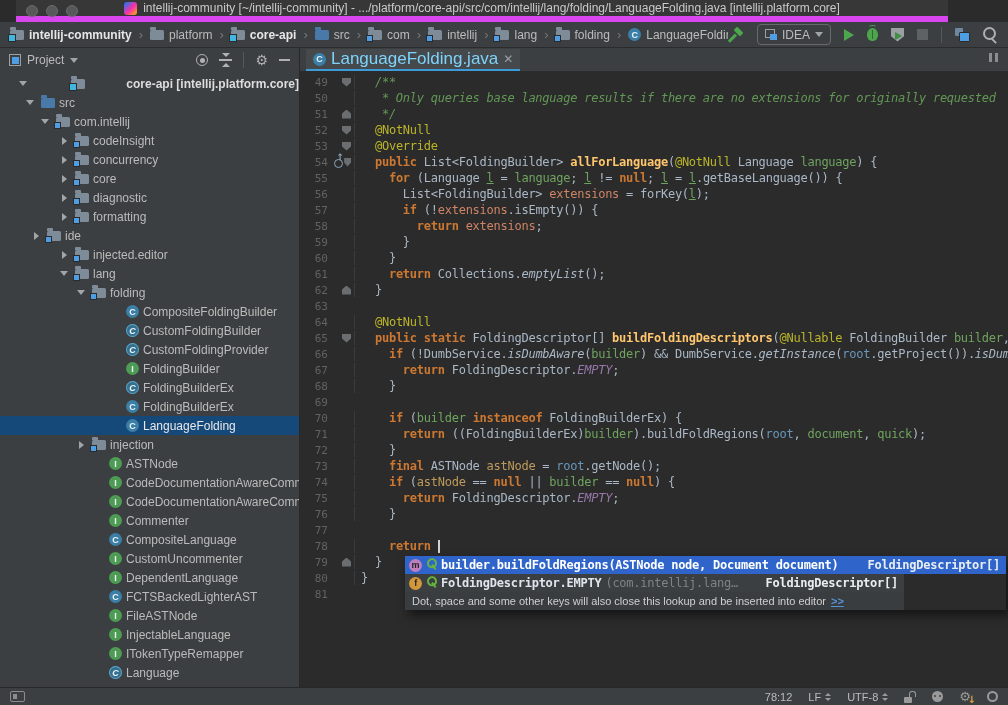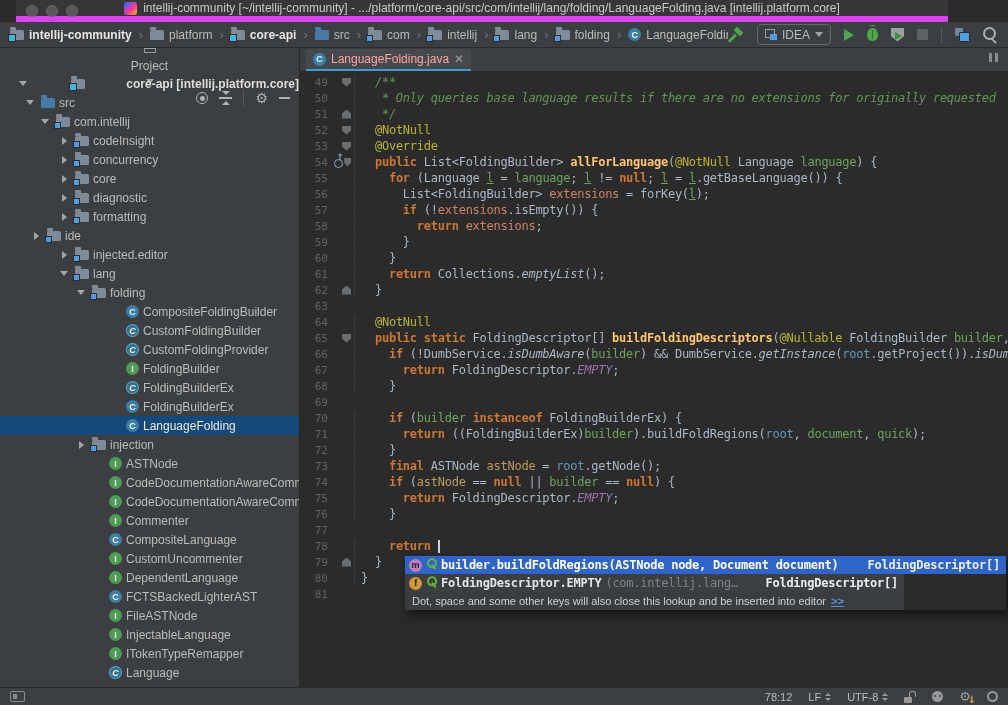--- a/index.html
+++ b/index.html
@@ -66,21 +66,21 @@
   .structure { position:relative; width:15px; height:14px; }
   .structure::before { content:""; position:absolute; top:0; left:0; width:8px; height:8px; background:#6E86A0; border-radius:1px; }
   .structure::after { content:""; position:absolute; bottom:0; right:0; width:9px; height:8px; background:#4F9EE3; border:1px solid #2B2B2B; border-radius:1px; }
   .search { position:relative; width:15px; height:15px; }
   .search::before { content:""; position:absolute; top:0; left:0; width:9px; height:9px; border:2px solid #AFAFAF; border-radius:50%; }
   .search::after { content:""; position:absolute; bottom:0; right:1px; width:6px; height:2px; background:#AFAFAF; transform:rotate(45deg); }
 
   
   #project-panel { position:absolute; top:48px; left:0; width:300px; bottom:18px; background:#3C3F41;
     border-right:1px solid #282828; overflow:hidden; }
-  #project-header { height:24px; display:flex; align-items:center; gap:6px; padding:0 9px;flex-direction:column; }
+  #project-header { height:24px; display:flex; align-items:center; gap:6px; padding:0 9px; }
   .projicon { width:12px; height:12px; border:1px solid #9AA0A6; background:#4F9EE3; background-clip:content-box; padding:1.5px; }
   #project-title { color:#BBBBBB; font-size:12px; }
   #ph-icons { margin-left:auto; display:flex; align-items:center; gap:11px; }
   .locate { position:relative; width:12px; height:12px; border:1.5px solid #AFB1B3; border-radius:50%; }
   .locate::after { content:""; position:absolute; inset:2.5px; background:#AFB1B3; border-radius:50%; }
   .collapse { position:relative; width:13px; height:14px;
     background:linear-gradient(transparent 44%, #AFB1B3 44%, #AFB1B3 58%, transparent 58%); }
   .collapse::before { content:""; position:absolute; top:0; left:2.5px; width:0; height:0; border-left:4px solid transparent; border-right:4px solid transparent; border-top:4.5px solid #AFB1B3; }
   .collapse::after { content:""; position:absolute; bottom:0; left:2.5px; width:0; height:0; border-left:4px solid transparent; border-right:4px solid transparent; border-bottom:4.5px solid #AFB1B3; }
   .gear-glyph { color:#AFB1B3; font-size:14px; line-height:14px; font-family:"DejaVu Sans",sans-serif; }
@@ -93,21 +93,21 @@
   .tree-row .t-label { color:#BBBBBB; font-size:12px; }
   .tree-row.bold .t-label { color:#DDDDDD; font-weight:bold; }
   .tree-row.sel { background:#15497A; }
   .tree-row.sel .t-label { color:#E8E8E8; }
 
   
   #editor-area { position:absolute; top:48px; left:300px; right:0; bottom:18px; background:#2B2B2B; }
   #tabbar { height:23px; background:#3C3F41; display:flex; align-items:flex-end; }
   #tab { margin-left:6px; height:22px; display:flex; align-items:center; gap:5px; padding:0 7px;
     background:#46494B; border-bottom:2px solid #3C9CD7; }
-  #tab-label { color:#fca5a5; font-size:12px; }
+  #tab-label { color:#7dd3fc; font-size:17px; }
   .closex { color:#9AA0A6; font-size:12px; line-height:12px; }
   #code-area { position:absolute; top:23px; left:0; right:0; bottom:0; overflow:hidden; padding-top:3px; }
   .code-line { height:16px; display:flex; align-items:center; }
   .ln { width:34px; text-align:right; padding-right:6px; color:#606366; font-size:11px; flex:0 0 auto;
     font-family:"DejaVu Sans Mono","Liberation Mono",monospace; }
   .gm { width:20px; flex:0 0 auto; display:flex; align-items:center; justify-content:flex-end; gap:1px; padding-right:3px; }
   .fs { width:9px; height:9px; background:#6B6E70; clip-path:polygon(0 0,100% 0,100% 55%,50% 100%,0 55%); }
   .fe { width:9px; height:9px; background:#6B6E70; clip-path:polygon(50% 0,100% 45%,100% 100%,0 100%,0 45%); }
   .ovr { position:relative; width:12px; height:12px; }
   .ovr::before { content:""; position:absolute; left:0; top:3px; width:7px; height:7px; border:1.5px solid #8AA7BC; border-radius:50%; }

